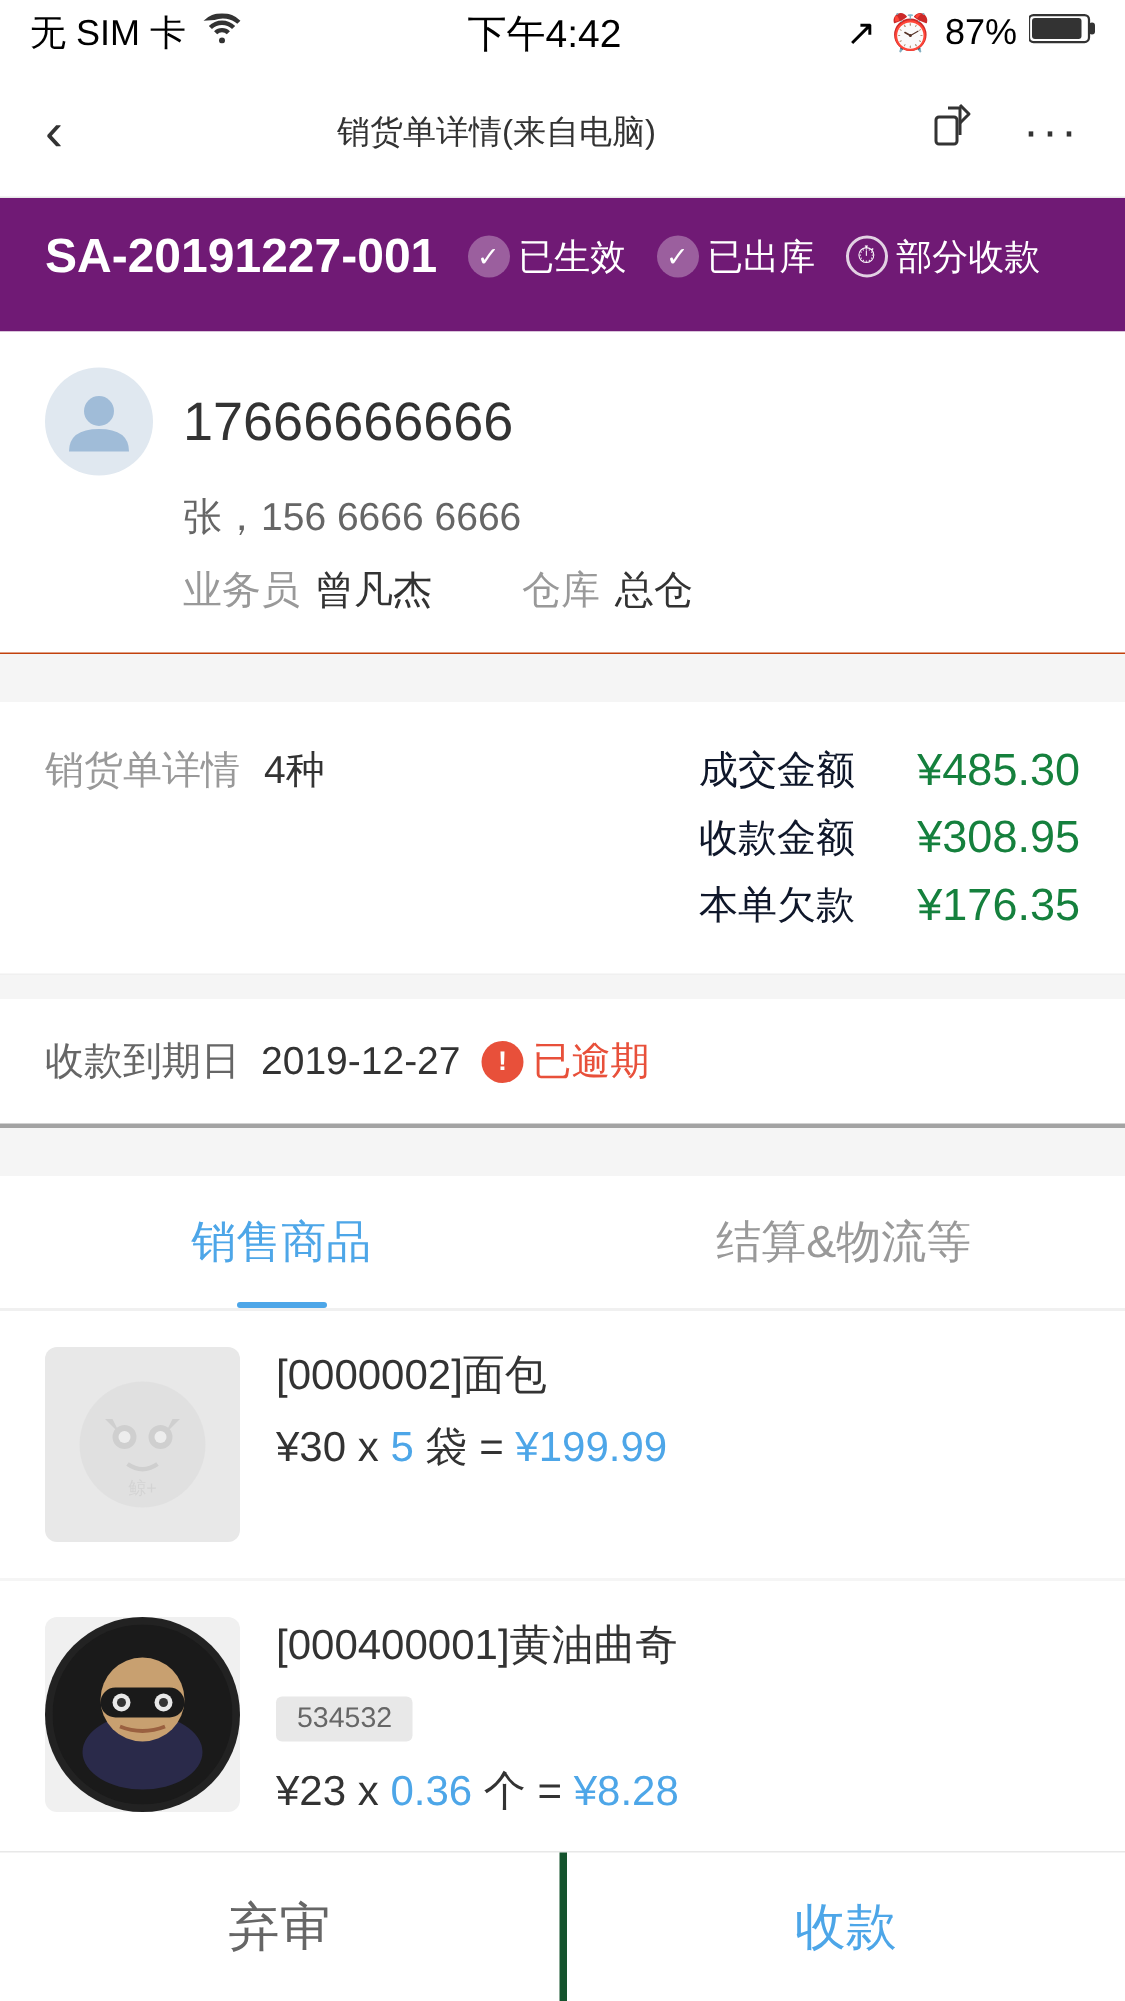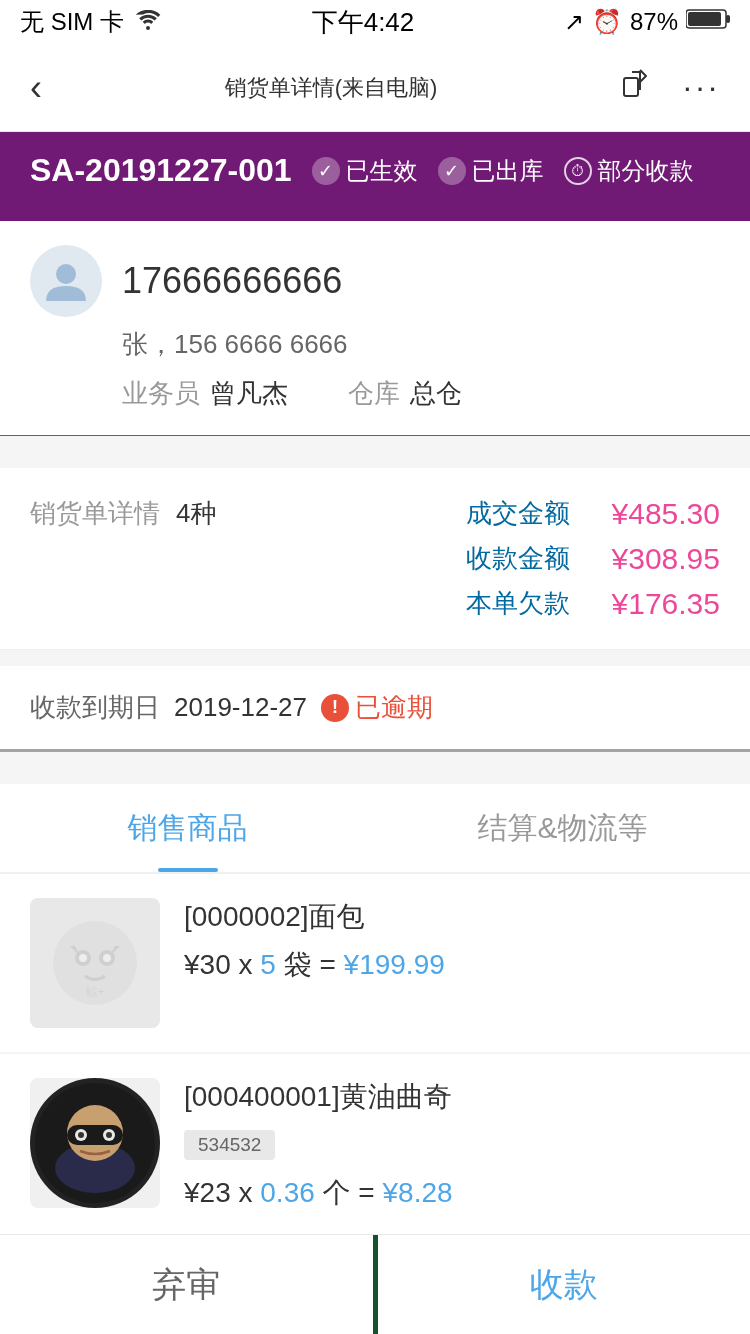--- a/index.html
+++ b/index.html
@@ -195,25 +195,25 @@
       gap: 10px;
       align-items: flex-end;
     }
     .summary-line {
       display: flex;
       gap: 20px;
       align-items: center;
     }
     .summary-line-label {
       font-size: 26px;
-      color: #0369a1;
+      color: #0f172a;
     }
     .summary-line-value {
       font-size: 30px;
-      color: #ec4899;
+      color: #15803d;
       font-weight: 500;
       min-width: 130px;
       text-align: right;
     }
 
     
     .due-section {
       background: #fff;
       padding: 24px 30px;
       border-bottom: 3px solid #a3a3a3;

